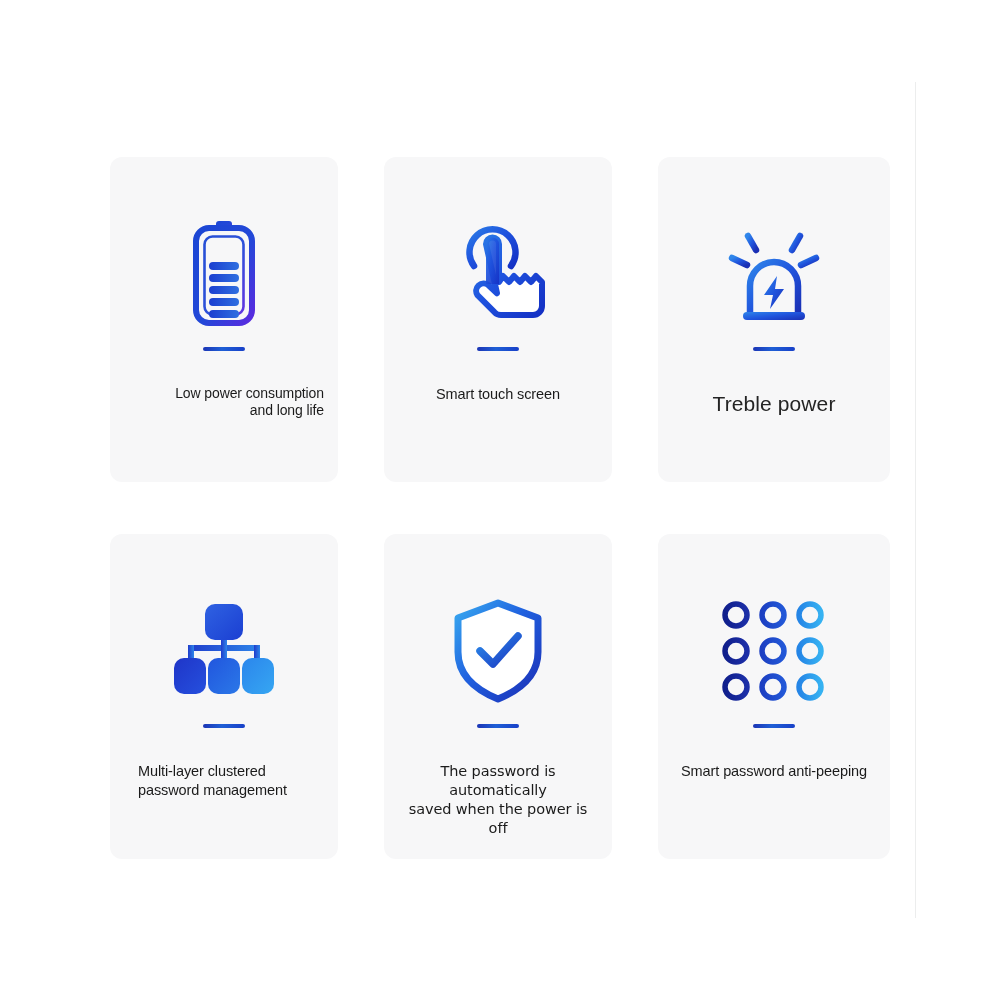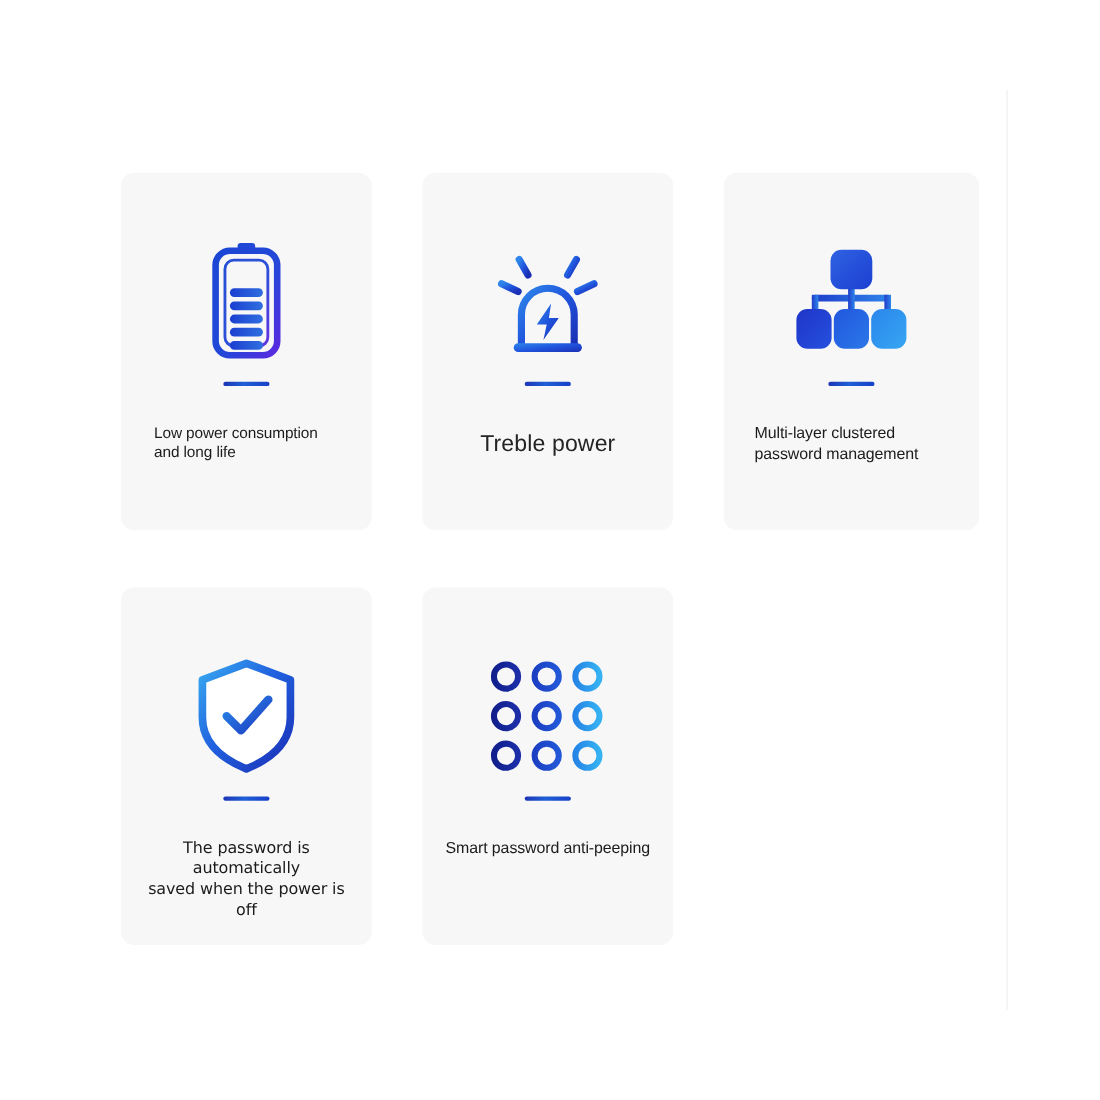--- a/index.html
+++ b/index.html
@@ -74,21 +74,21 @@
     text-align: center;
     color: #1b1b1b;
     font-size: 14.5px;
     line-height: 1.27;
     letter-spacing: -0.1px;
     white-space: pre-line;
   }
 
   
   .card-label.lbl-left {
-    text-align: left;
+    text-align: right;
     padding-left: 30px;
     font-size: 14px;
     line-height: 1.2;
   }
   .card-label.lbl-big {
     font-size: 21px;
     margin-top: 40px;
     letter-spacing: 0.1px;
     color: #242424;
   }
@@ -135,20 +135,51 @@
         <rect x="24" y="68" width="30" height="8" rx="4" fill="url(#gBattBar)"></rect>
         <rect x="24" y="80" width="30" height="8" rx="4" fill="url(#gBattBar)"></rect>
         <rect x="24" y="92" width="30" height="8" rx="4" fill="url(#gBattBar)"></rect>
       </svg>
     </div>
     <div class="card-divider"></div>
     <div class="card-label lbl-left">Low power consumption
 and long life</div>
   </div>
 
+  <div class="feature-card">
+    <div class="card-icon">
+      <svg width="96" height="108" viewBox="0 0 96 108" aria-hidden="true">
+        <defs>
+          <linearGradient id="gTouch" x1="0" y1="0" x2="1" y2="1">
+            <stop offset="0%" stop-color="#2a7be6"></stop>
+            <stop offset="45%" stop-color="#1f52de"></stop>
+            <stop offset="100%" stop-color="#1430c4"></stop>
+          </linearGradient>
+        </defs>
+
+        <path d="M24 46 A23 23 0 1 1 61 46" fill="none" stroke="url(#gTouch)" stroke-width="6.5" stroke-linecap="round"></path>
+
+        <path d="M36 24
+                 a6.5 6.5 0 0 1 13 0
+                 v38
+                 l4 -6 l6 6 l5 -6 l6 6 l5 -6 l6 6 l5 -6 l6 6
+                 v24
+                 a9 9 0 0 1 -9 9
+                 h-32
+                 a9 9 0 0 1 -6.5 -2.8
+                 l-17 -17
+                 a7.5 7.5 0 0 1 11 -10
+                 l8.5 8
+                 z" fill="#ffffff" stroke="url(#gTouch)" stroke-width="6" stroke-linejoin="round" stroke-linecap="round"></path>
+        <path d="M36 24 a6.5 6.5 0 0 1 13 0 v40 h-13 z" fill="url(#gTouch)" opacity="0.92"></path>
+      </svg>
+    </div>
+    <div class="card-divider"></div>
+    <div class="card-label">Smart touch screen</div>
+  </div>
 
   <div class="feature-card">
     <div class="card-icon">
       <svg width="110" height="108" viewBox="0 0 110 108" aria-hidden="true">
         <defs>
           <linearGradient id="gAlarm" x1="0" y1="0" x2="1" y2="1">
             <stop offset="0%" stop-color="#2f86ea"></stop>
             <stop offset="50%" stop-color="#2054dd"></stop>
             <stop offset="100%" stop-color="#1a2fb4"></stop>
           </linearGradient>

